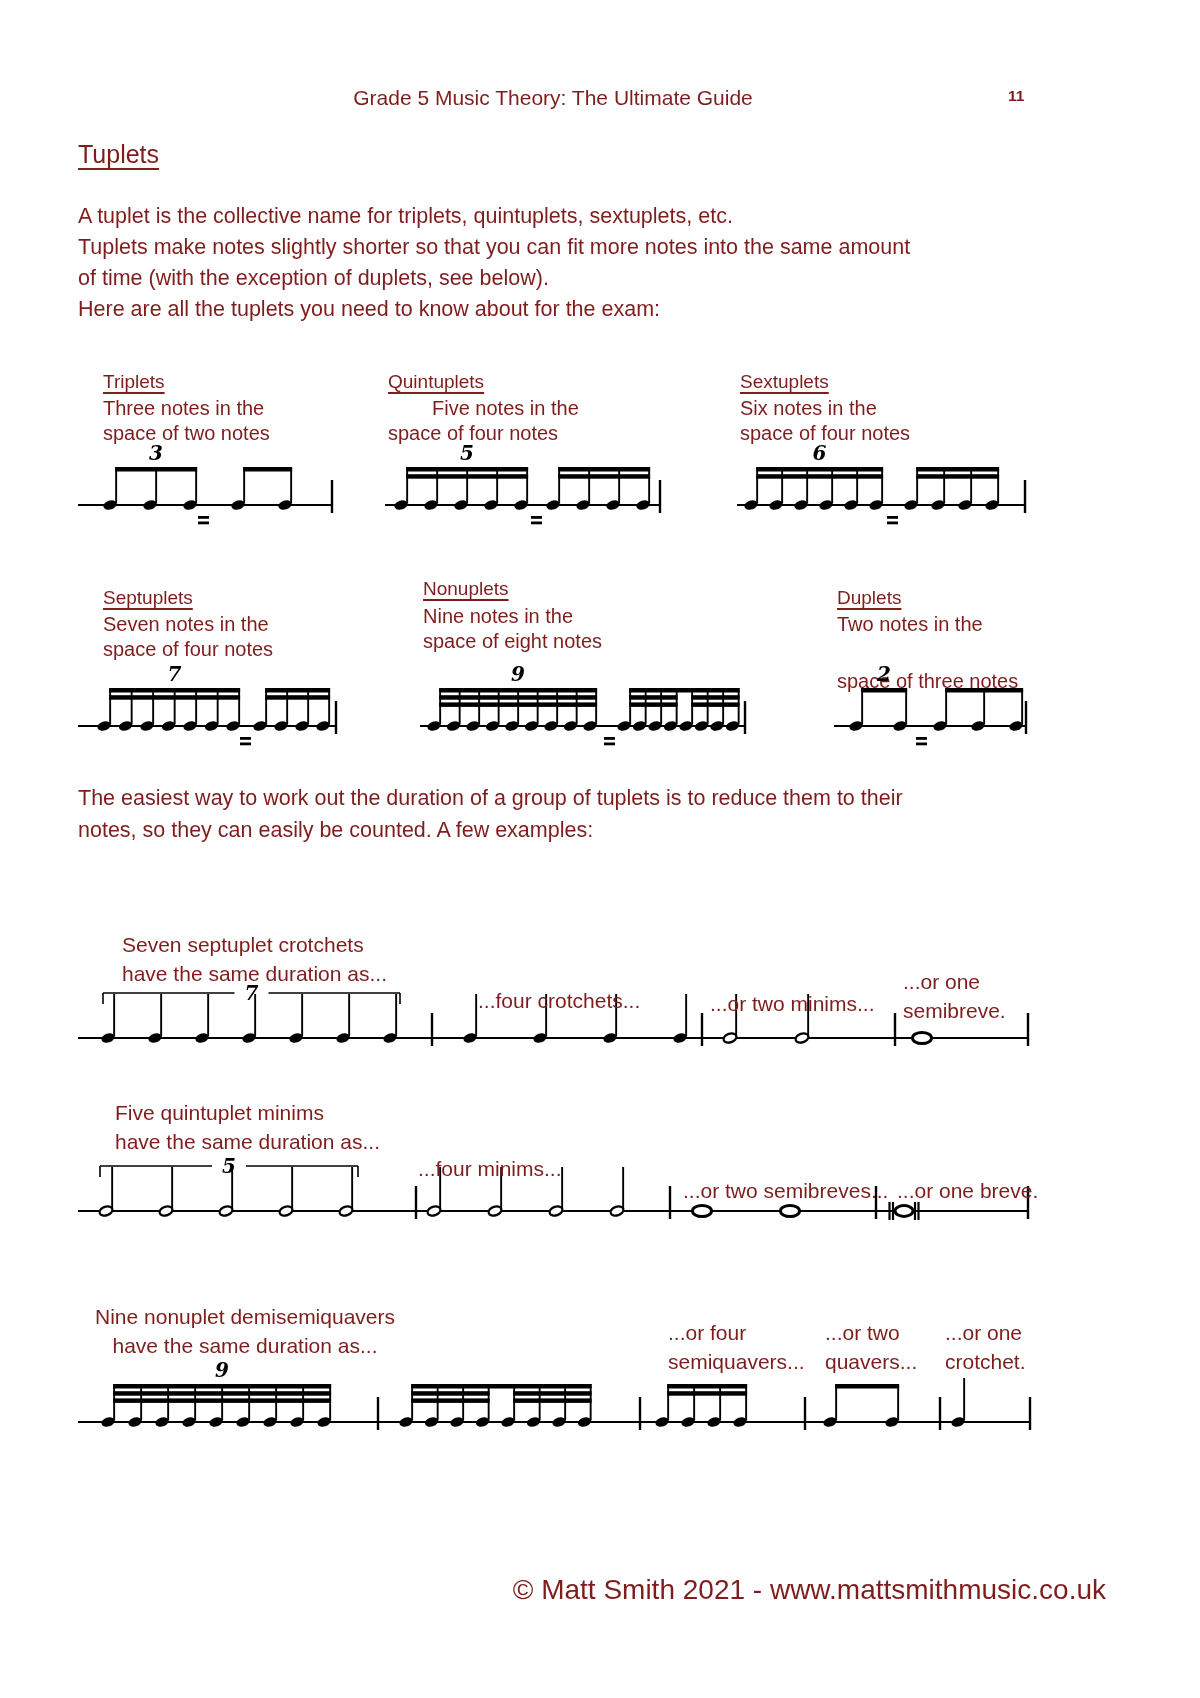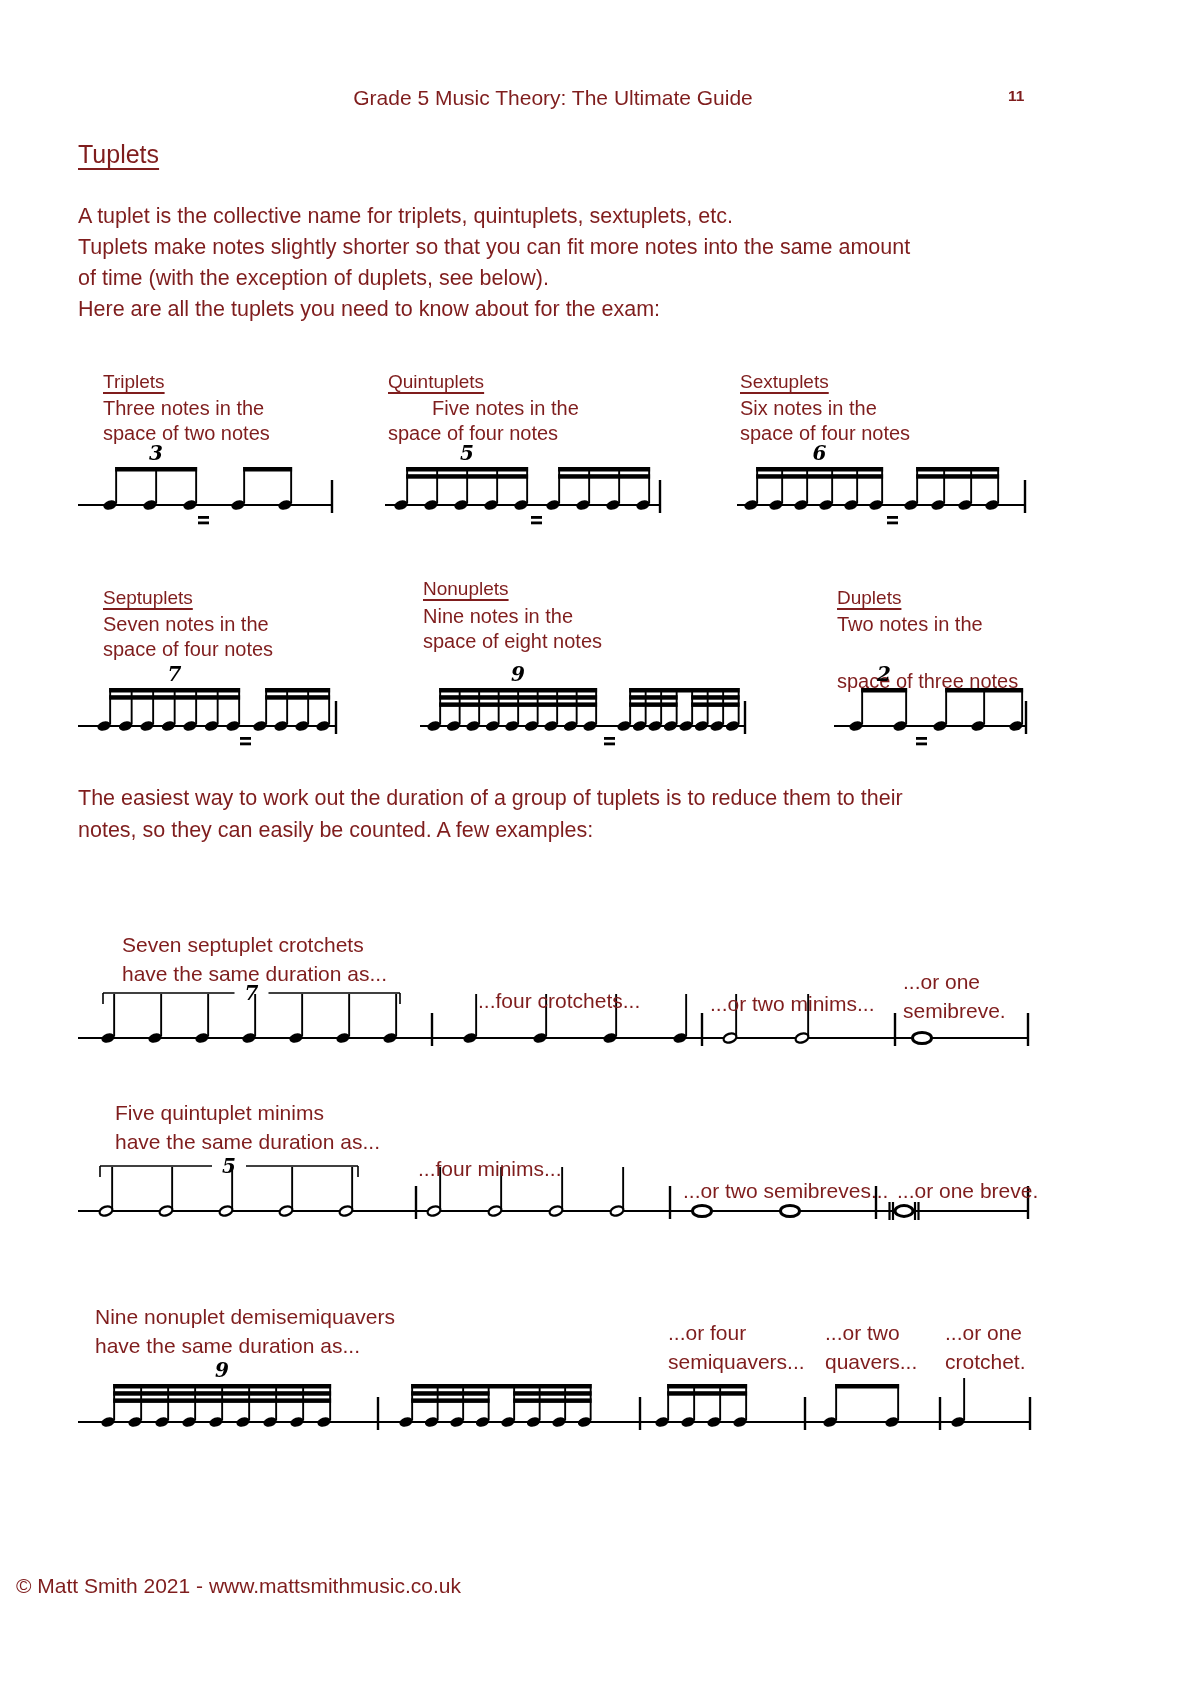--- a/index.html
+++ b/index.html
@@ -9,21 +9,21 @@
   .header-title{left:0;top:86px;width:1106px;text-align:center;font-size:21px;}
   .page-number{left:1008px;top:87px;font-size:15.5px;font-weight:bold;}
   .doc-title{left:78px;top:140px;font-size:25px;text-decoration:underline;
              text-decoration-thickness:2px;text-underline-offset:5px;}
   .para{font-size:21.5px;line-height:31px;}
   .para2{font-size:21.5px;line-height:32px;}
   .sec-head{font-size:19px;text-decoration:underline;text-decoration-thickness:1.8px;text-underline-offset:4px;}
   .sec-desc{font-size:20px;}
   .caption{font-size:21px;line-height:29px;}
   .note-label{font-size:21px;line-height:29px;}
-  .footer{left:0;top:1574px;width:1106px;text-align:left;font-size:21px;margin-left:16px;}
+  .footer{left:0;top:1574px;width:1106px;text-align:right;font-size:28px;}
   svg.staff{position:absolute;overflow:visible;}
   .tupnum{font:italic bold 20px "DejaVu Serif",serif;fill:#000;}
 </style>
 </head>
 <body>
 
 <div class="page">
 
   <div class="abs header-title">Grade 5 Music Theory: The Ultimate Guide</div>
   <div class="abs page-number">11</div>
@@ -334,21 +334,21 @@
       <line x1="811.5" y1="54" x2="811.5" y2="72" stroke="#000" stroke-width="2.2"></line>
       <line x1="815" y1="54" x2="815" y2="72" stroke="#000" stroke-width="2.2"></line>
       <line x1="837" y1="54" x2="837" y2="72" stroke="#000" stroke-width="2.2"></line>
       <line x1="840.5" y1="54" x2="840.5" y2="72" stroke="#000" stroke-width="2.2"></line>
       <rect x="948.8" y="38" width="2.4" height="33" fill="#000"></rect>
     </svg>
   <div class="abs note-label" style="left:418px;top:1154px;">...four minims...</div>
   <div class="abs note-label" style="left:683px;top:1176px;">...or two semibreves...</div>
   <div class="abs note-label" style="left:897px;top:1176px;">...or one breve.</div>
 
-  <div class="abs caption" style="left:95px;top:1302px;">
+  <div class="abs caption" style="left:95px;top:1302px;text-align:center;">
     <div>Nine nonuplet demisemiquavers</div>
     <div>have the same duration as...</div>
   </div>
   <svg class="staff" style="left:78px;top:1358px;" width="1060" height="85">
       <line x1="0" y1="64" x2="952" y2="64" stroke="#000" stroke-width="1.8"></line>
       <ellipse cx="30" cy="64" rx="6.8" ry="4.6" fill="#000" transform="rotate(-18 30 64)"></ellipse>
       <rect x="35.2" y="26" width="1.9" height="36.5" fill="#000"></rect>
       <ellipse cx="57" cy="64" rx="6.8" ry="4.6" fill="#000" transform="rotate(-18 57 64)"></ellipse>
       <rect x="62.2" y="26" width="1.9" height="36.5" fill="#000"></rect>
       <ellipse cx="84" cy="64" rx="6.8" ry="4.6" fill="#000" transform="rotate(-18 84 64)"></ellipse>

